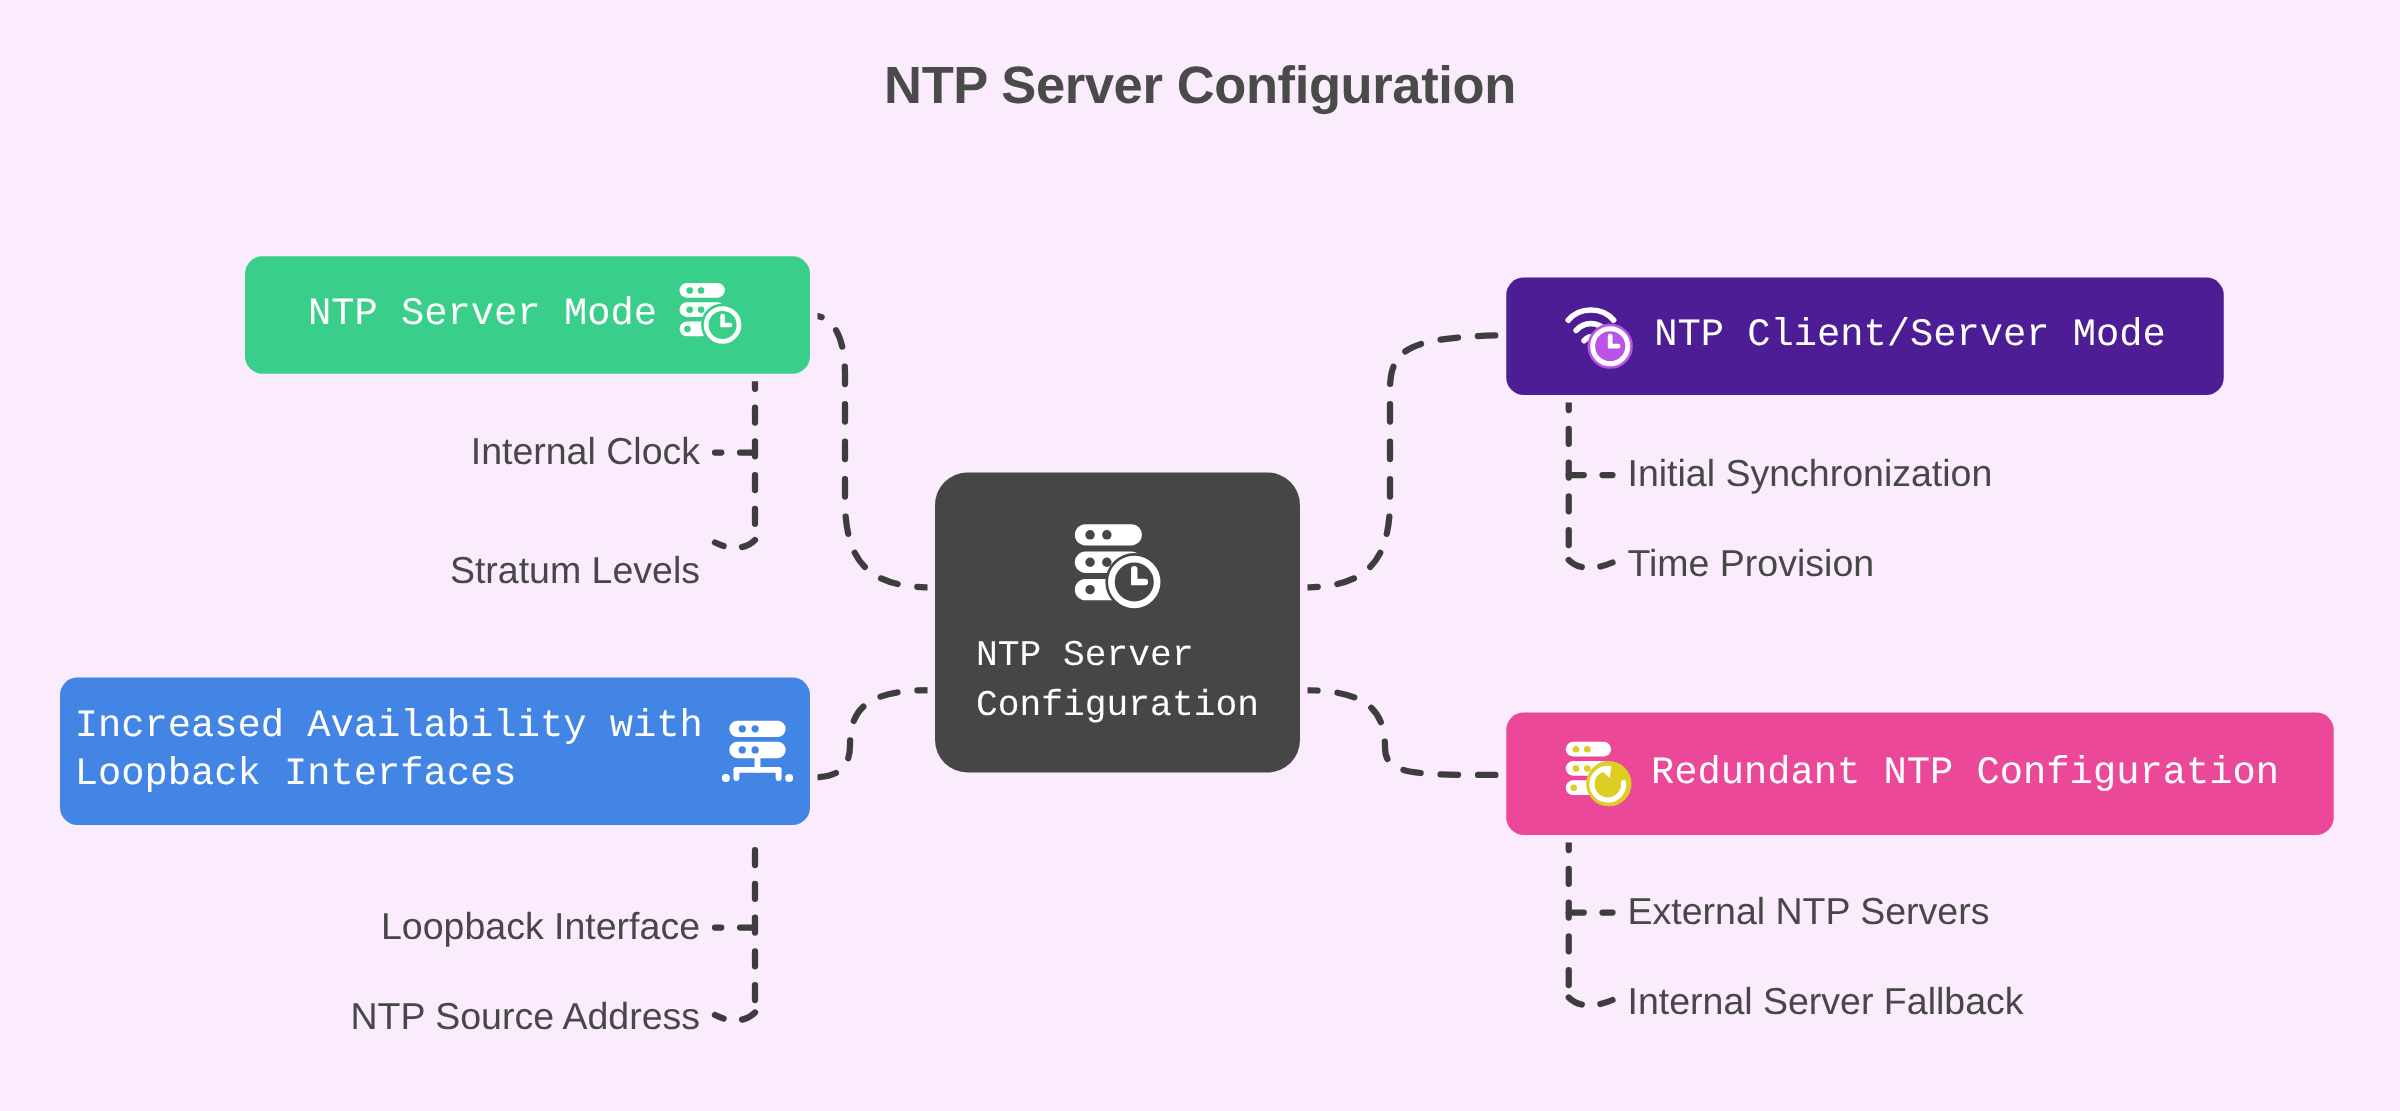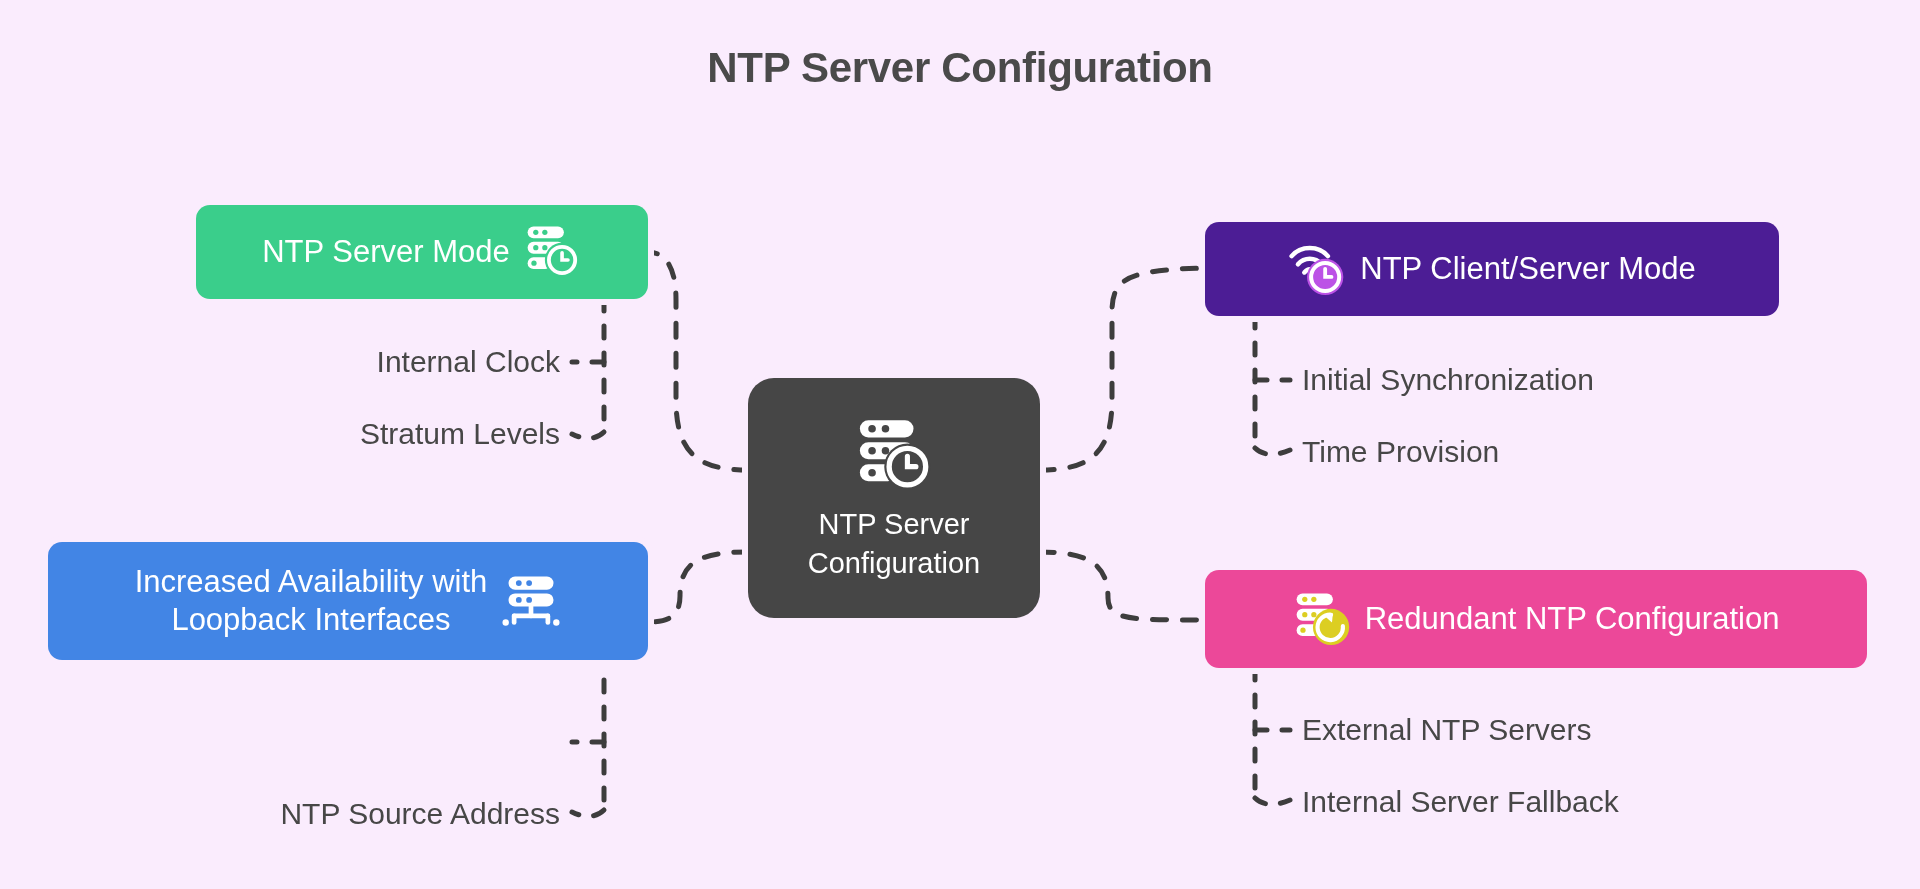--- a/index.html
+++ b/index.html
@@ -52,21 +52,21 @@
     gap: 14px;
     border-radius: 14px;
     color: #FFFFFF;
     box-shadow: 0 0 0 6px #FAECFD;
     z-index: 3;
   }
   .node .node-label {
     font-size: 31px;
     line-height: 1.22;
     white-space: pre-line;
-    text-align: center;
+    font-family: Liberation Mono, monospace;
   }
   .node .node-icon {
     flex: 0 0 auto;
     display: block;
   }
 
   
   .node-central {
     left: 748px;
     top: 378px;
@@ -248,22 +248,23 @@
         <circle cx="11" cy="46.5" r="2.9" fill="#DCCE22"></circle>
         <circle cx="42" cy="43" r="20" fill="#DCCE22"></circle>
         <path d="M42 29.5 A 14 14 0 1 0 55 42" fill="none" stroke="#FFFFFF" stroke-width="4.6" stroke-linecap="round"></path>
         <path d="M34 30 L44 28 L43 38 Z" fill="#FFFFFF"></path>
       </svg>
     </span>
     <span class="node-label">Redundant NTP Configuration</span>
   </div>
 
   <div class="leaf left-side" style="left:560px; top:345px;">Internal Clock</div>
-  <div class="leaf left-side" style="left:560px; top:417px;">Stratum Levels</div>
-
+  <div class="leaf left-side" style="left:560px; top:440px;">Stratum Levels</div>
+
+  <div class="leaf left-side" style="left:560px; top:725px;">Loopback Interface</div>
   <div class="leaf left-side" style="left:560px; top:797px;">NTP Source Address</div>
 
   <div class="leaf right-side" style="left:1302px; top:363px;">Initial Synchronization</div>
   <div class="leaf right-side" style="left:1302px; top:435px;">Time Provision</div>
 
   <div class="leaf right-side" style="left:1302px; top:713px;">External NTP Servers</div>
   <div class="leaf right-side" style="left:1302px; top:785px;">Internal Server Fallback</div>
 
 </div>
 

